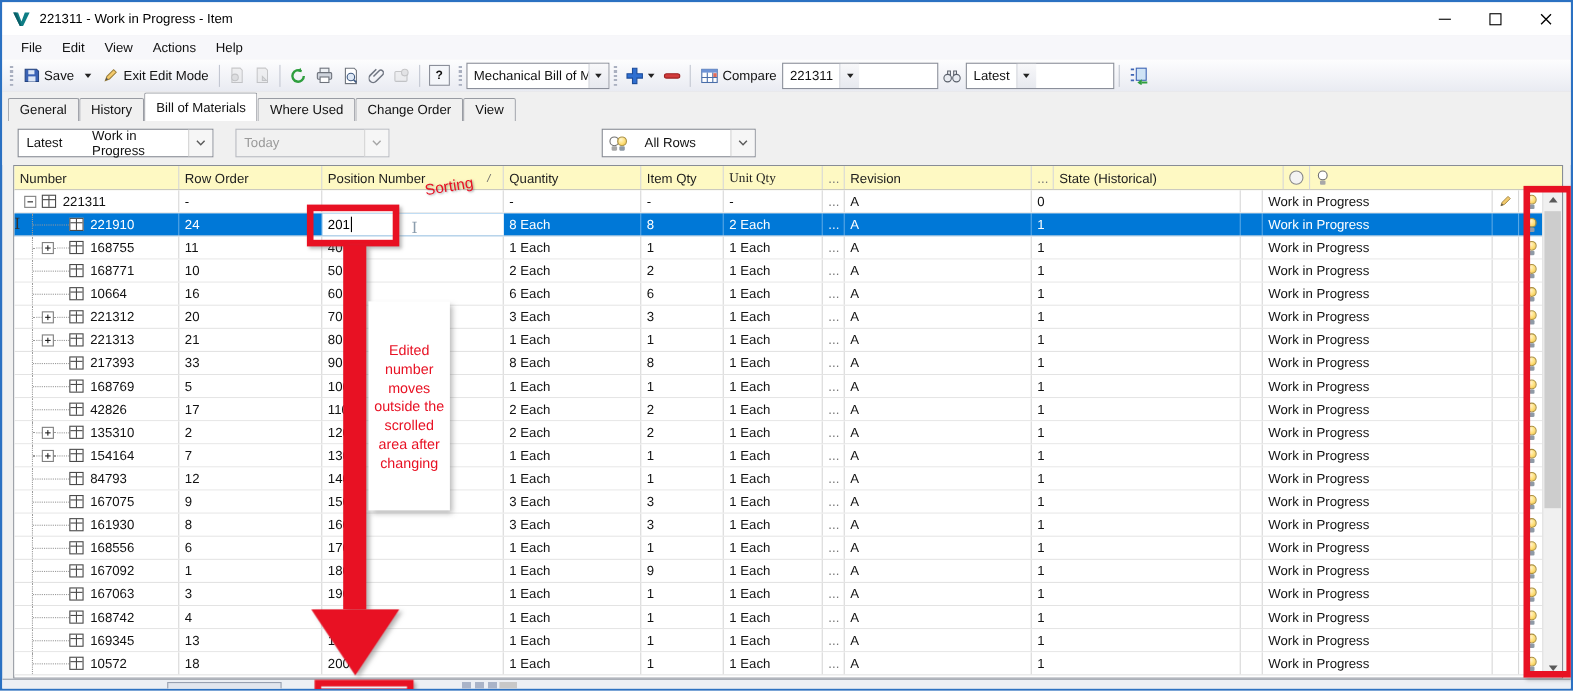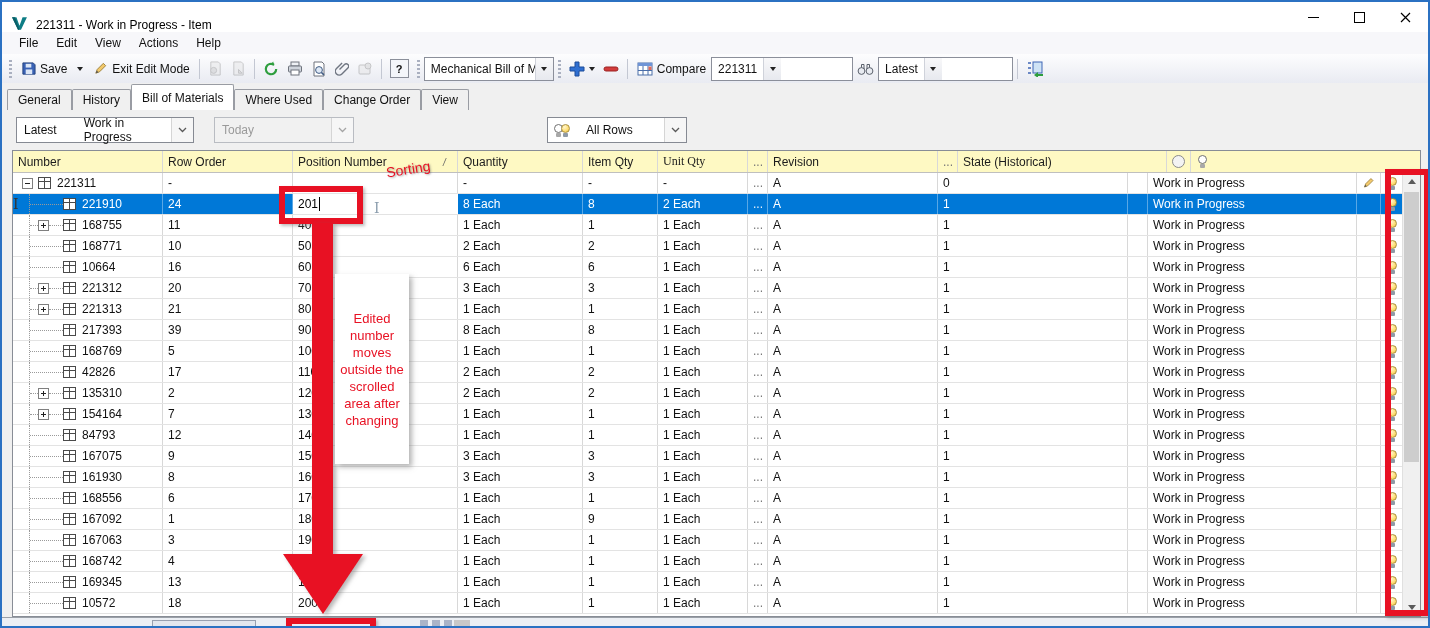--- a/index.html
+++ b/index.html
@@ -1,19 +1,19 @@
 <!DOCTYPE html>
 <html><head>
 <meta charset="utf-8">
 <style>
   html,body{margin:0;padding:0;background:#fff;}
   .window{position:relative;width:1430px;height:628px;box-sizing:border-box;border:2px solid #2b71c2;
     background:#f0f0f0;font-family:"Liberation Sans",sans-serif;font-size:12px;color:#111;overflow:hidden;}
   
-  .titlebar{position:absolute;left:0;top:0;right:0;height:30px;background:#fff;display:flex;align-items:flex-end;padding-left:9px;}
+  .titlebar{position:absolute;left:0;top:0;right:0;height:30px;background:#fff;display:flex;align-items:center;padding-left:9px;}
   .vlogo{width:17px;height:17px;margin-right:8px;flex:none;}
   .title-text{font-size:12px;color:#000;}
   .win-controls{margin-left:auto;display:flex;height:100%;}
   .win-btn{width:46px;height:100%;display:flex;align-items:center;justify-content:center;}
   .min-glyph{width:11px;height:1px;background:#000;}
   .max-glyph{width:9px;height:9px;border:1px solid #000;}
   
   .menubar{position:absolute;left:0;top:30px;right:0;height:22px;background:#f7f7fa;display:flex;align-items:center;padding-left:8px;}
   .menu-item{padding:2px 9px;}
   
@@ -519,21 +519,21 @@
             </div>
           </div>
         </div>
         <div class="row">
           <div class="cell" style="width: 150px;">
             <div class="trunk"></div>
             <div class="hstub" style="width: 33px;"></div>
             <div class="itemico"></div>
             <div style="margin-left: 6px;">217393</div>
           </div>
-          <div class="cell" style="width: 130px;">39</div>
+          <div class="cell" style="width: 130px;">33</div>
           <div class="cell" style="width: 165px;">90</div>
           <div class="cell" style="width: 125px;">8 Each</div>
           <div class="cell" style="width: 75px;">8</div>
           <div class="cell" style="width: 90px;">1 Each</div>
           <div class="cell dots" style="width: 20px;">...</div>
           <div class="cell" style="width: 170px;">A</div>
           <div class="cell" style="width: 190px;">1</div>
           <div class="cell dots" style="width: 20px;"></div>
           <div class="cell" style="width: 209px;">Work in Progress</div>
           <div class="cell" style="width: 24px; justify-content: center;"></div>

